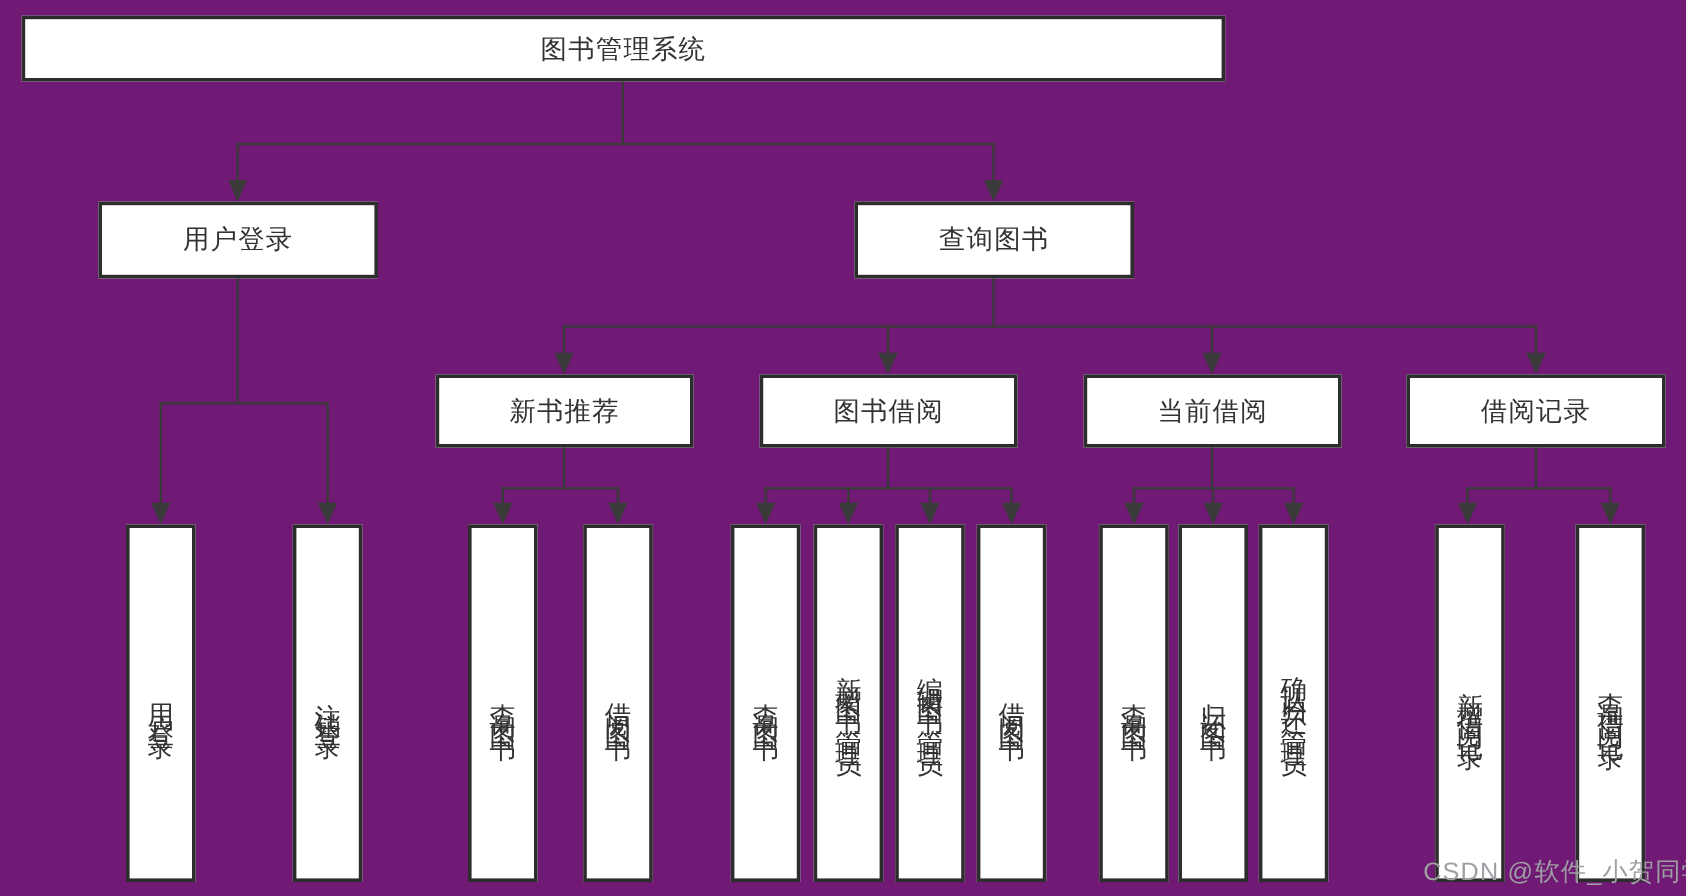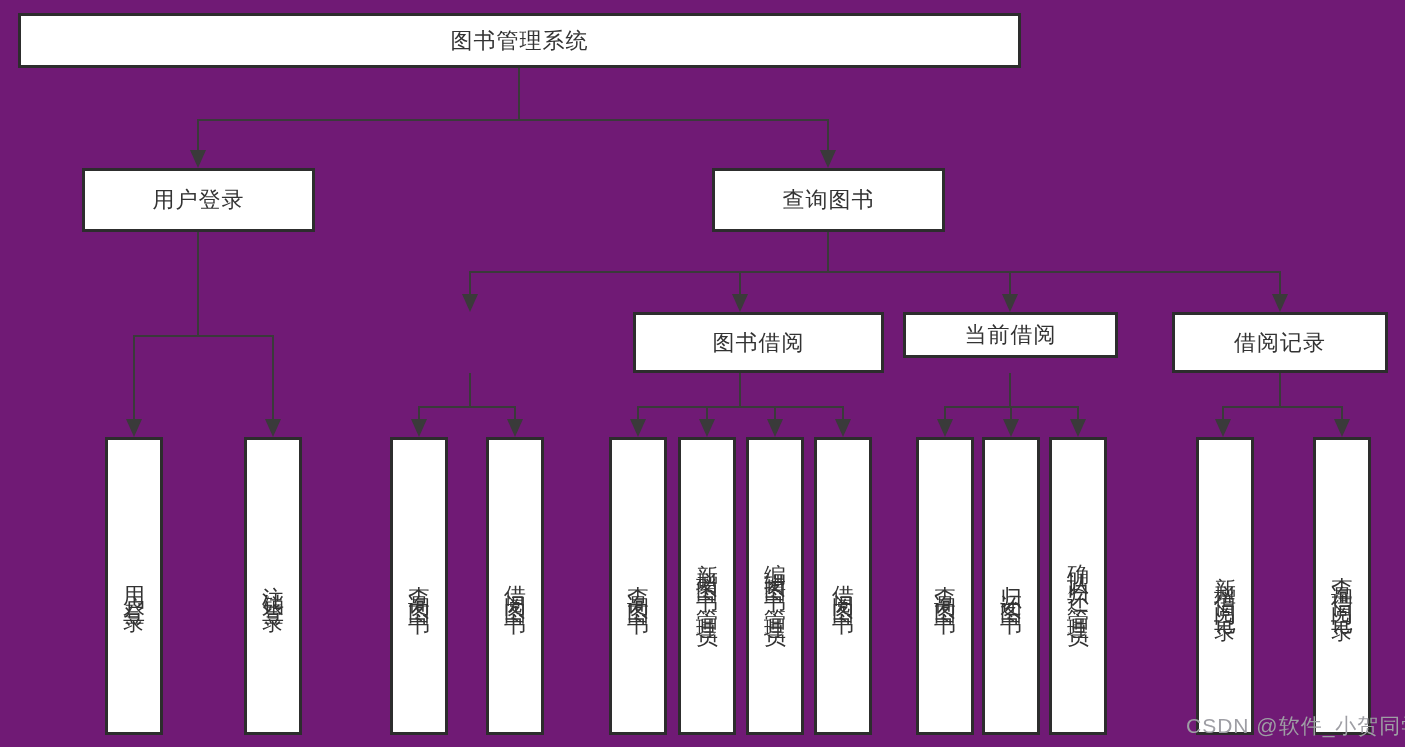--- a/index.html
+++ b/index.html
@@ -87,22 +87,23 @@
   <div class="hline" style="left:469px;top:271px;width:812px;"></div>
   <div class="vline" style="left:469px;top:271px;height:28px;"></div>
   <div class="vline" style="left:739px;top:271px;height:28px;"></div>
   <div class="vline" style="left:1009px;top:271px;height:28px;"></div>
   <div class="vline" style="left:1279px;top:271px;height:28px;"></div>
   <div class="arr" style="left:462px;top:294px;"></div>
   <div class="arr" style="left:732px;top:294px;"></div>
   <div class="arr" style="left:1002px;top:294px;"></div>
   <div class="arr" style="left:1272px;top:294px;"></div>
 
-  <div class="node" style="left:633px;top:312px;width:251px;height:61px;">图书借阅</div>
-  <div class="node" style="left:903px;top:312px;width:215px;height:46px;">当前借阅</div>
+  <div class="node" style="left:363px;top:312px;width:215px;height:61px;">新书推荐</div>
+  <div class="node" style="left:633px;top:312px;width:215px;height:61px;">图书借阅</div>
+  <div class="node" style="left:903px;top:312px;width:215px;height:61px;">当前借阅</div>
   <div class="node" style="left:1172px;top:312px;width:216px;height:61px;">借阅记录</div>
 
   <div class="vline" style="left:469px;top:373px;height:35px;"></div>
   <div class="hline" style="left:418px;top:406px;width:98px;"></div>
   <div class="vline" style="left:418px;top:406px;height:17px;"></div>
   <div class="vline" style="left:514px;top:406px;height:17px;"></div>
   <div class="arr" style="left:411px;top:419px;"></div>
   <div class="arr" style="left:507px;top:419px;"></div>
 
   <div class="vline" style="left:739px;top:373px;height:35px;"></div>

